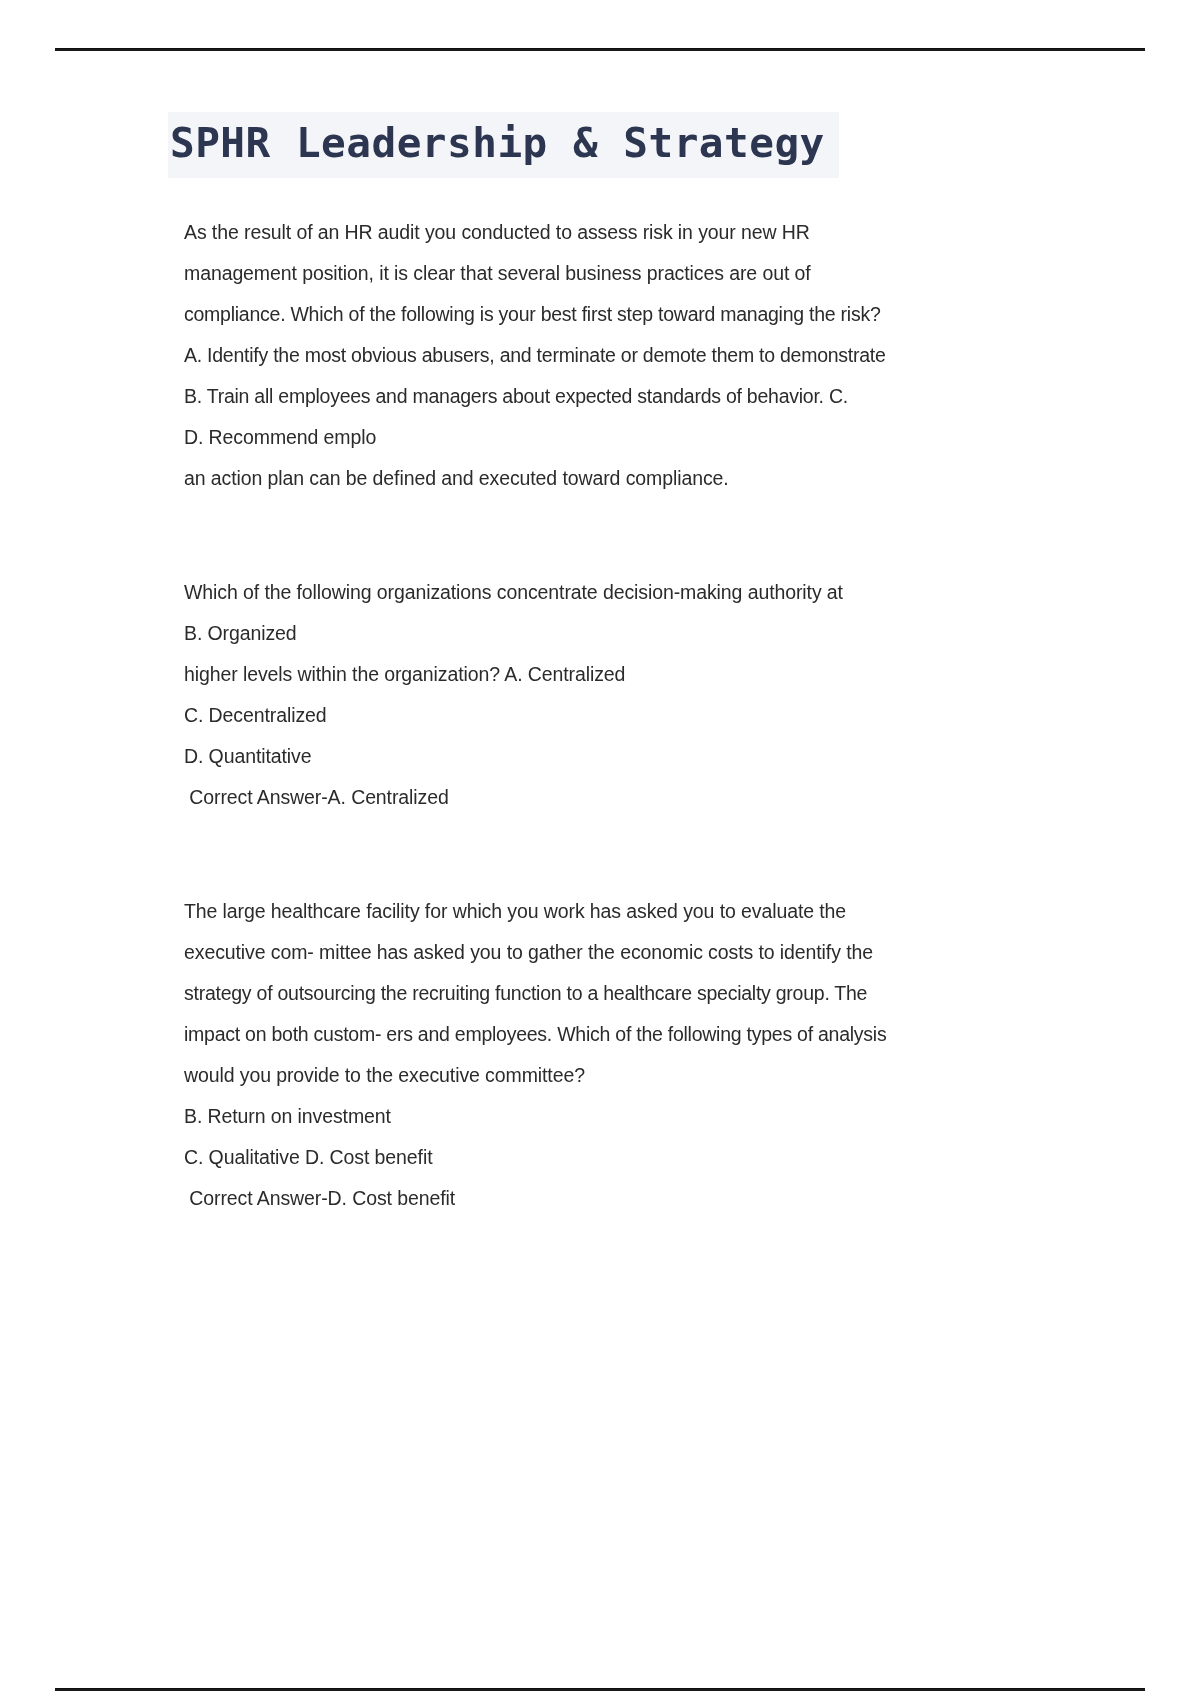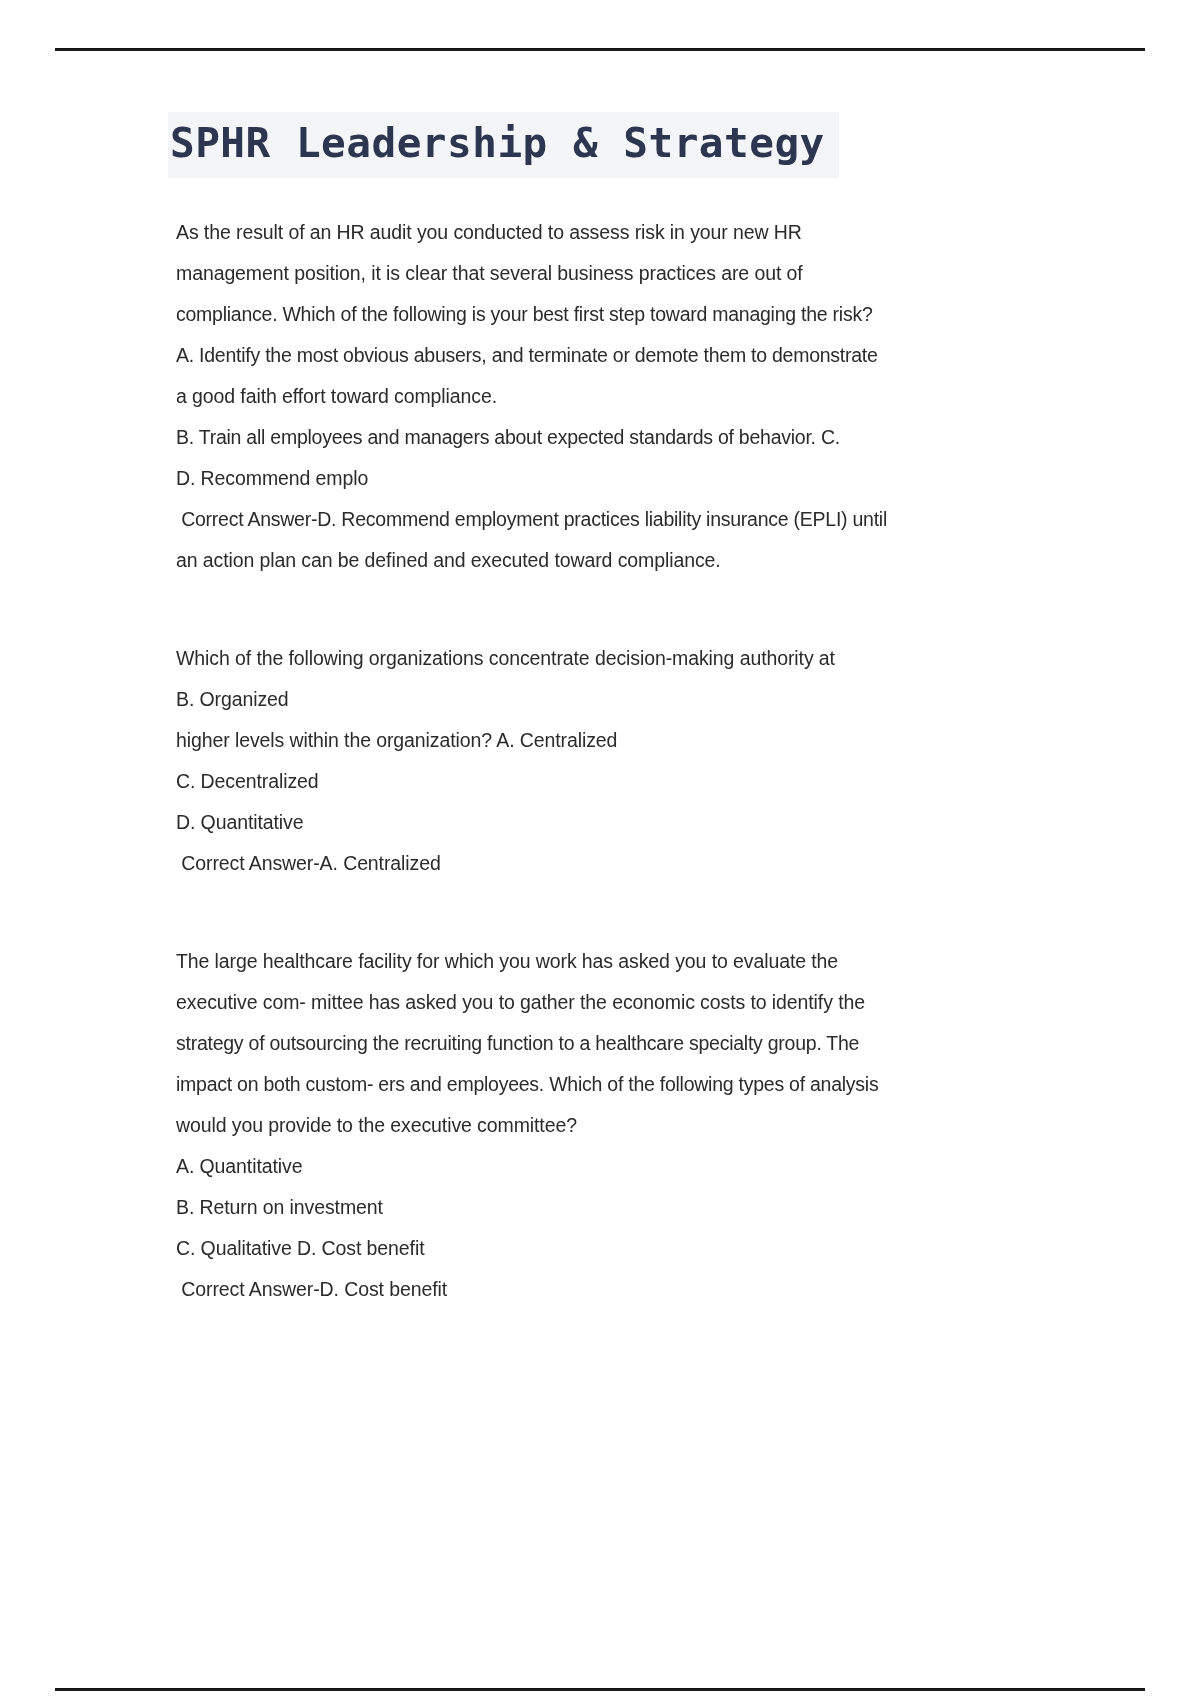--- a/index.html
+++ b/index.html
@@ -59,21 +59,21 @@
     letter-spacing: 0.5px;
     white-space: nowrap;
   }
 
   .title-wrap {
     margin-bottom: 34px;
   }
 
   
   .block {
-    margin: 8px;
+    margin: 16px;
   }
   .spacer {
     height: 41px;
   }
 
   .line {
     color: #2b2b2b;
     font-family: "Liberation Sans", sans-serif;
     font-size: 19.5px;
     line-height: 41px;
@@ -95,24 +95,22 @@
 
     <div class="title-wrap">
       <h1 class="doc-title">SPHR Leadership &amp; Strategy</h1>
     </div>
 
     <div class="block">
       <div class="line">As the result of an HR audit you conducted to assess risk in your new HR</div>
       <div class="line">management position, it is clear that several business practices are out of</div>
       <div class="line wide">compliance. Which of the following is your best first step toward managing the risk?</div>
       <div class="line wide">A. Identify the most obvious abusers, and terminate or demote them to demonstrate</div>
-      <div class="line">a good faith effort toward compliance.</div>
       <div class="line wide">B. Train all employees and managers about expected standards of behavior. C.</div>
       <div class="line">D. Recommend emplo</div>
-      <div class="line wide"> Correct Answer-D. Recommend employment practices liability insurance (EPLI) until</div>
       <div class="line">an action plan can be defined and executed toward compliance.</div>
     </div>
 
     <div class="spacer"></div>
 
     <div class="block">
       <div class="line">Which of the following organizations concentrate decision-making authority at</div>
       <div class="line">B. Organized</div>
       <div class="line">higher levels within the organization? A. Centralized</div>
       <div class="line">C. Decentralized</div>
@@ -121,21 +119,20 @@
     </div>
 
     <div class="spacer"></div>
 
     <div class="block">
       <div class="line">The large healthcare facility for which you work has asked you to evaluate the</div>
       <div class="line">executive com- mittee has asked you to gather the economic costs to identify the</div>
       <div class="line wide">strategy of outsourcing the recruiting function to a healthcare specialty group. The</div>
       <div class="line wide">impact on both custom- ers and employees. Which of the following types of analysis</div>
       <div class="line">would you provide to the executive committee?</div>
-      <div class="line">A. Quantitative</div>
       <div class="line">B. Return on investment</div>
       <div class="line">C. Qualitative D. Cost benefit</div>
       <div class="line"> Correct Answer-D. Cost benefit</div>
     </div>
 
   </div>
 
   <div class="rule rule-bottom"></div>
 
 </div>

